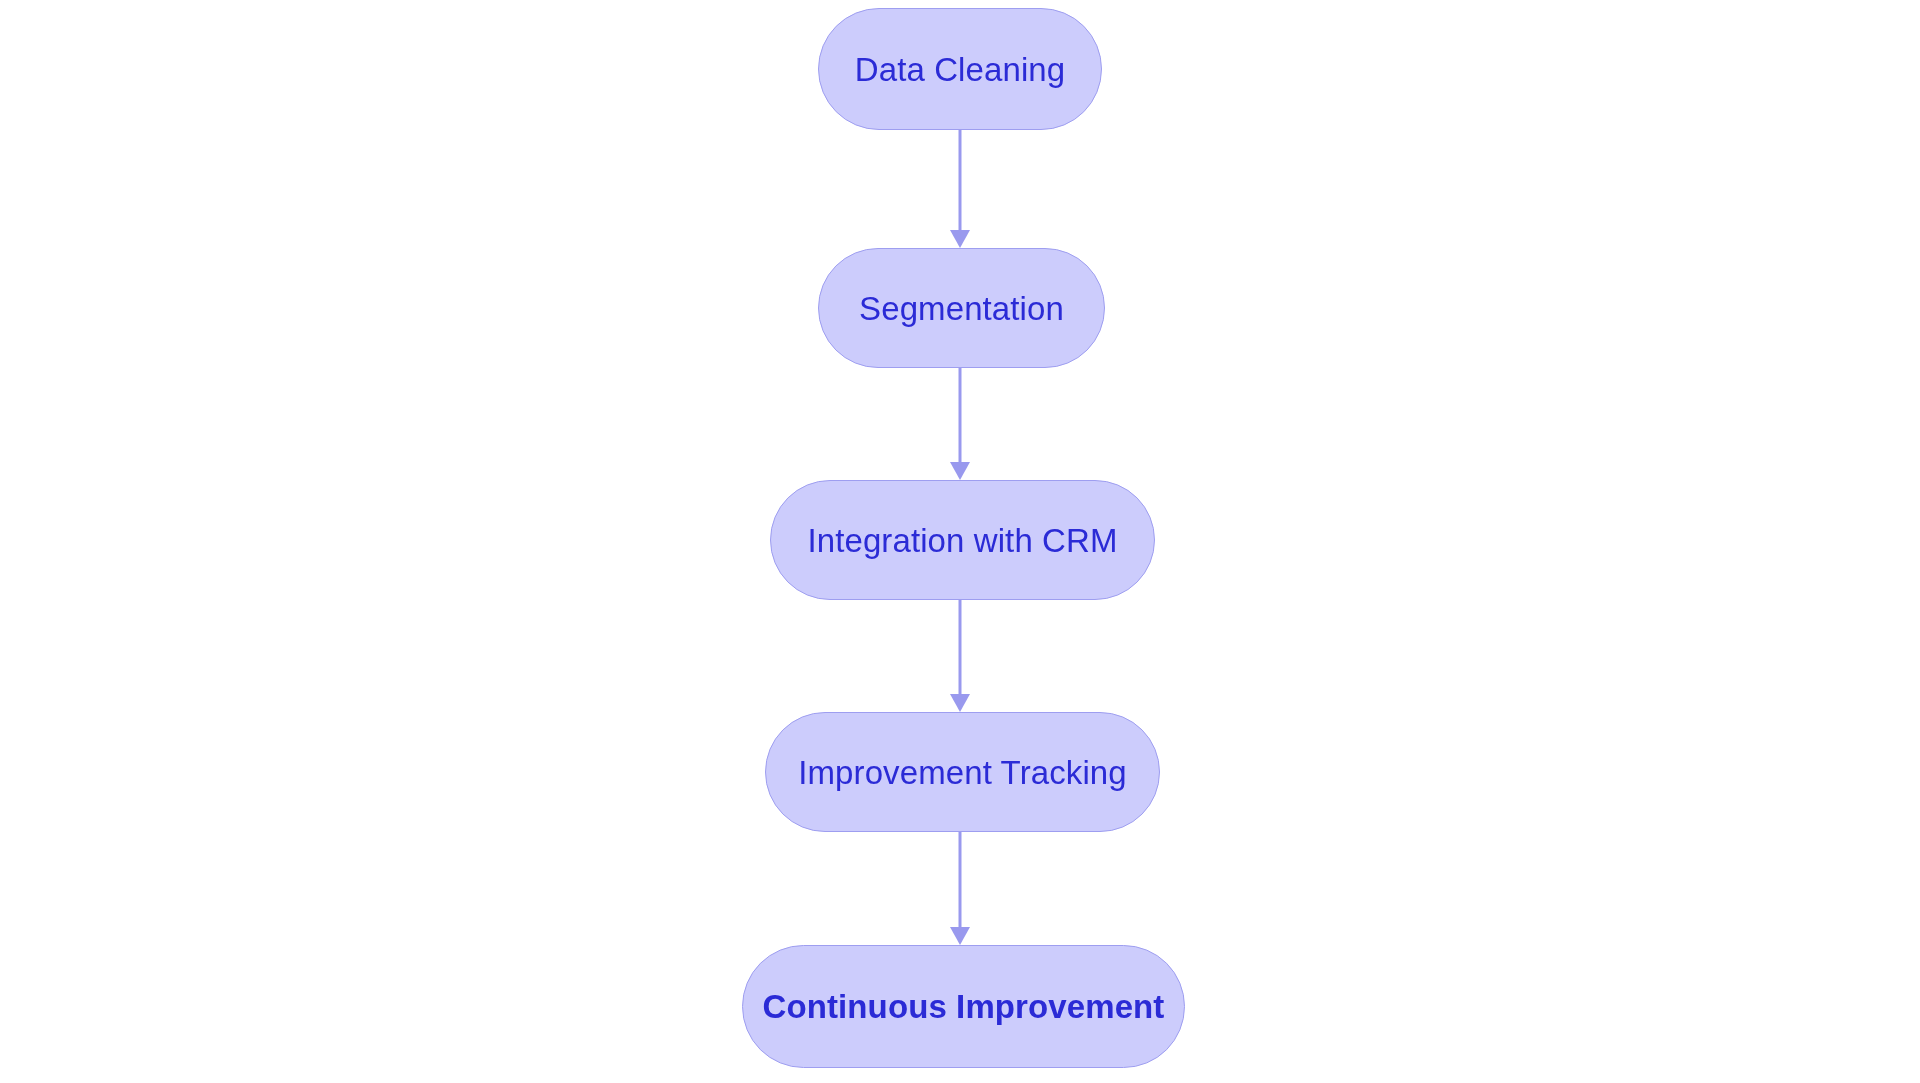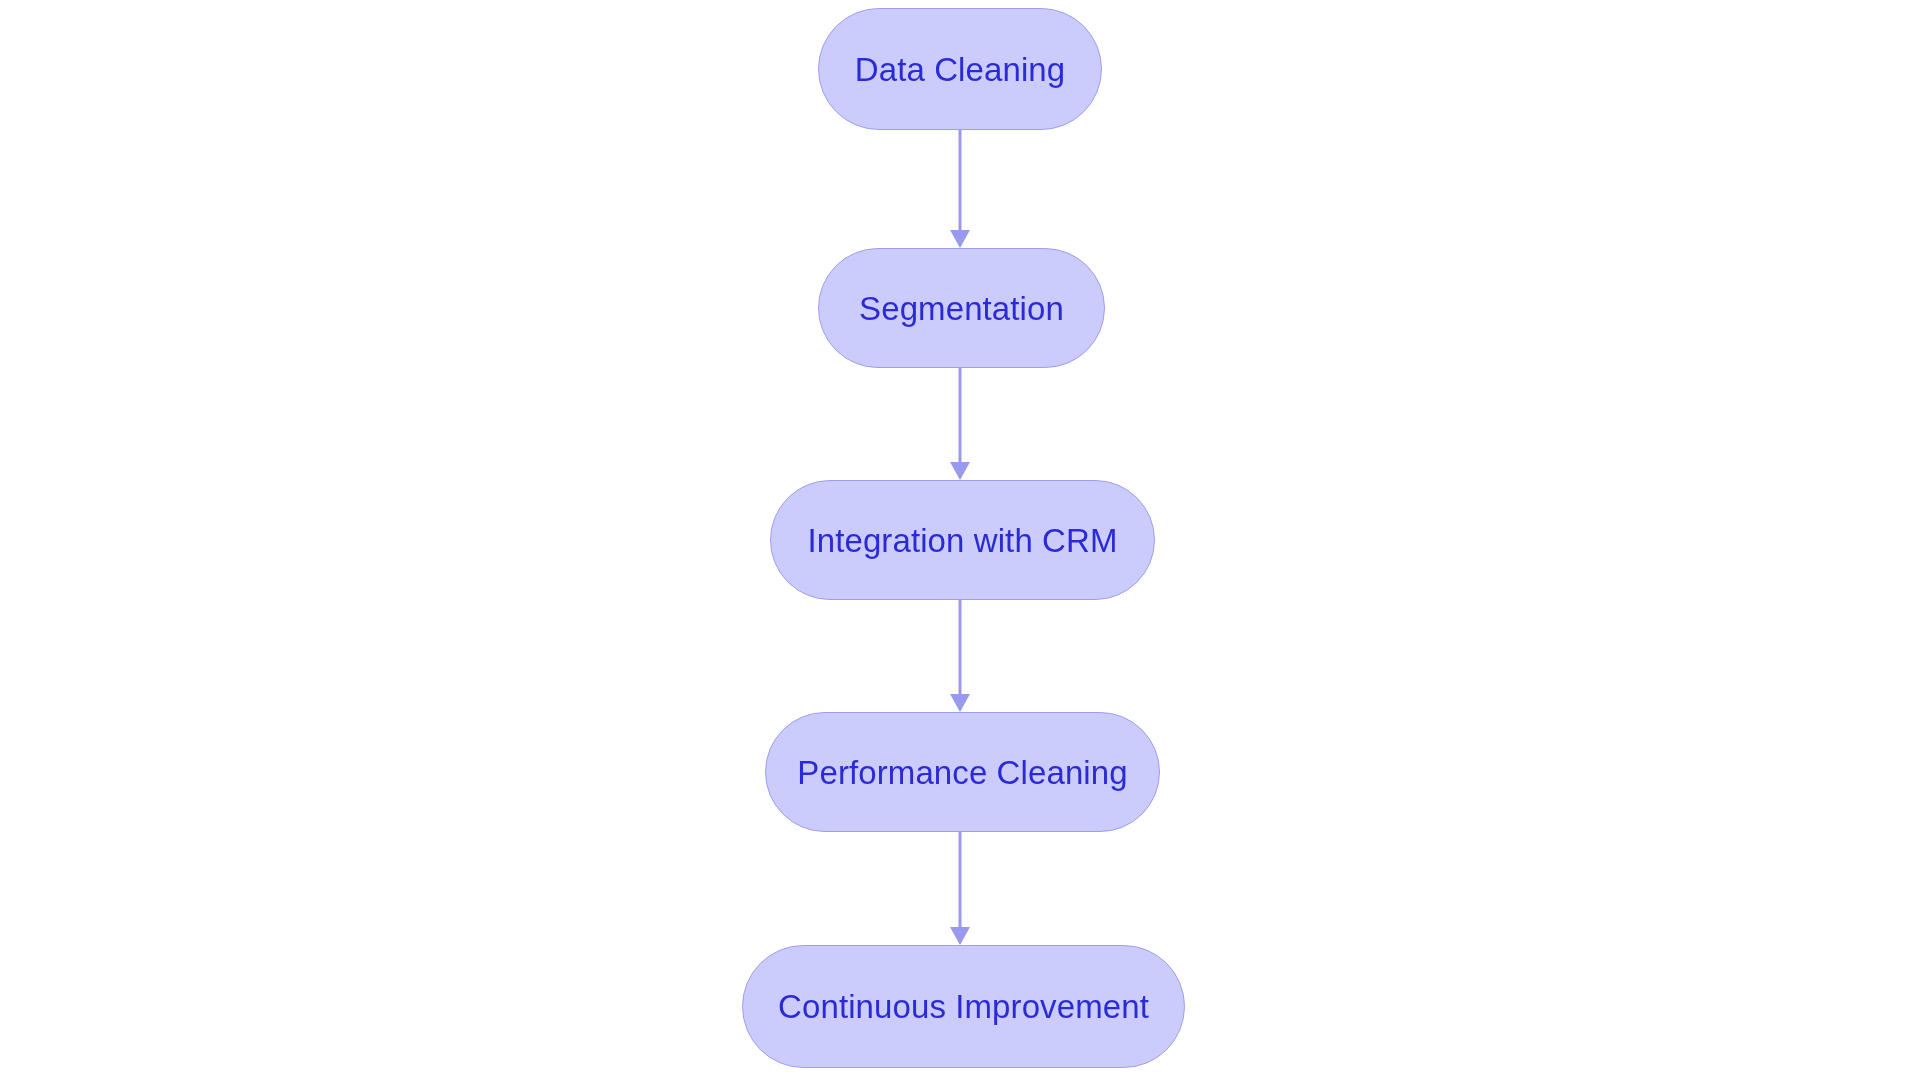--- a/index.html
+++ b/index.html
@@ -93,20 +93,20 @@
       <div class="node" style="left: 818px; top: 8px; width: 284px; height: 122px; background: rgb(204, 204, 252); border-color: rgb(158, 158, 240);">
         <span class="node-label" style="color: rgb(43, 43, 214); font-size: 33px;">Data Cleaning</span>
       </div>
       <div class="node" style="left: 770px; top: 480px; width: 385px; height: 120px; background: rgb(204, 204, 252); border-color: rgb(158, 158, 240);">
         <span class="node-label" style="color: rgb(43, 43, 214); font-size: 33px;">Integration with CRM</span>
       </div>
       <div class="node" style="left: 818px; top: 248px; width: 287px; height: 120px; background: rgb(204, 204, 252); border-color: rgb(158, 158, 240);">
         <span class="node-label" style="color: rgb(43, 43, 214); font-size: 33px;">Segmentation</span>
       </div>
       <div class="node" style="left: 765px; top: 712px; width: 395px; height: 120px; background: rgb(204, 204, 252); border-color: rgb(158, 158, 240);">
-        <span class="node-label" style="color: rgb(43, 43, 214); font-size: 33px;">Performance Cleaning</span>
+        <span class="node-label" style="color: rgb(43, 43, 214); font-size: 33px;">Improvement Tracking</span>
       </div>
       <div class="node" style="left: 742px; top: 945px; width: 443px; height: 123px; background: rgb(204, 204, 252); border-color: rgb(158, 158, 240);">
-        <span class="node-label" style="color: rgb(43, 43, 214); font-size: 33px;">Continuous Improvement</span>
+        <span class="node-label" style="color: rgb(43, 43, 214); font-size: 33px; font-weight: bold;">Continuous Improvement</span>
       </div>
     </div>
 
 </div>
 
 </body></html>

